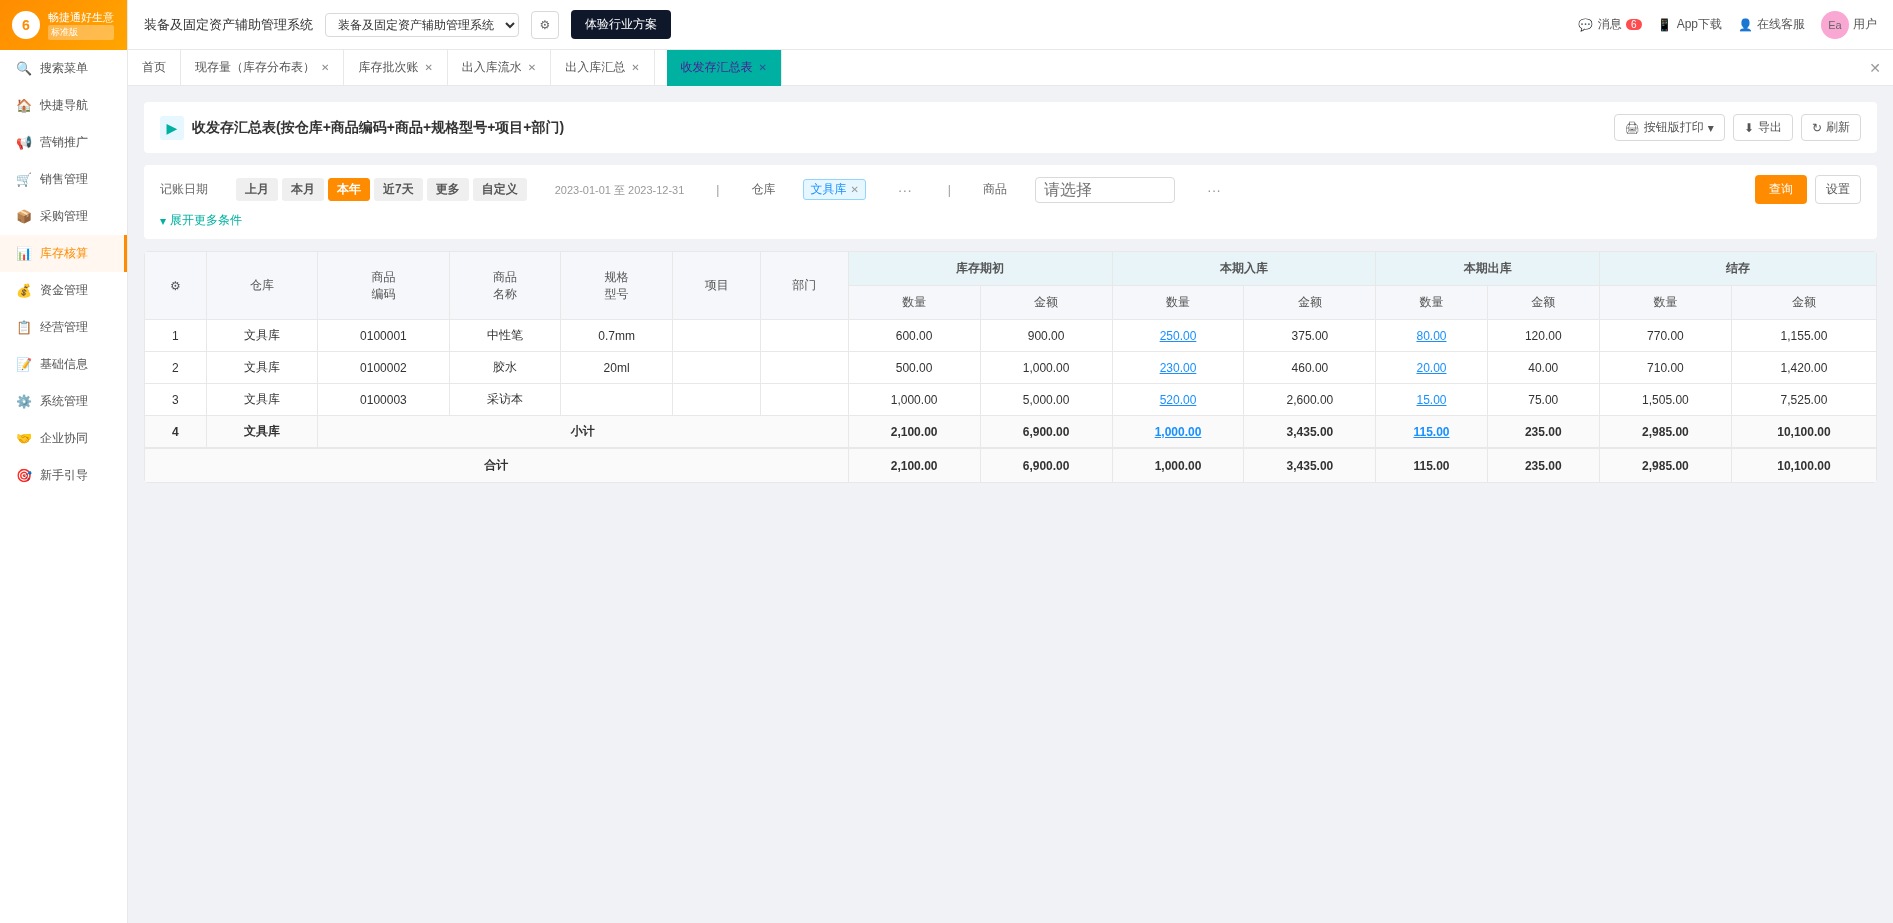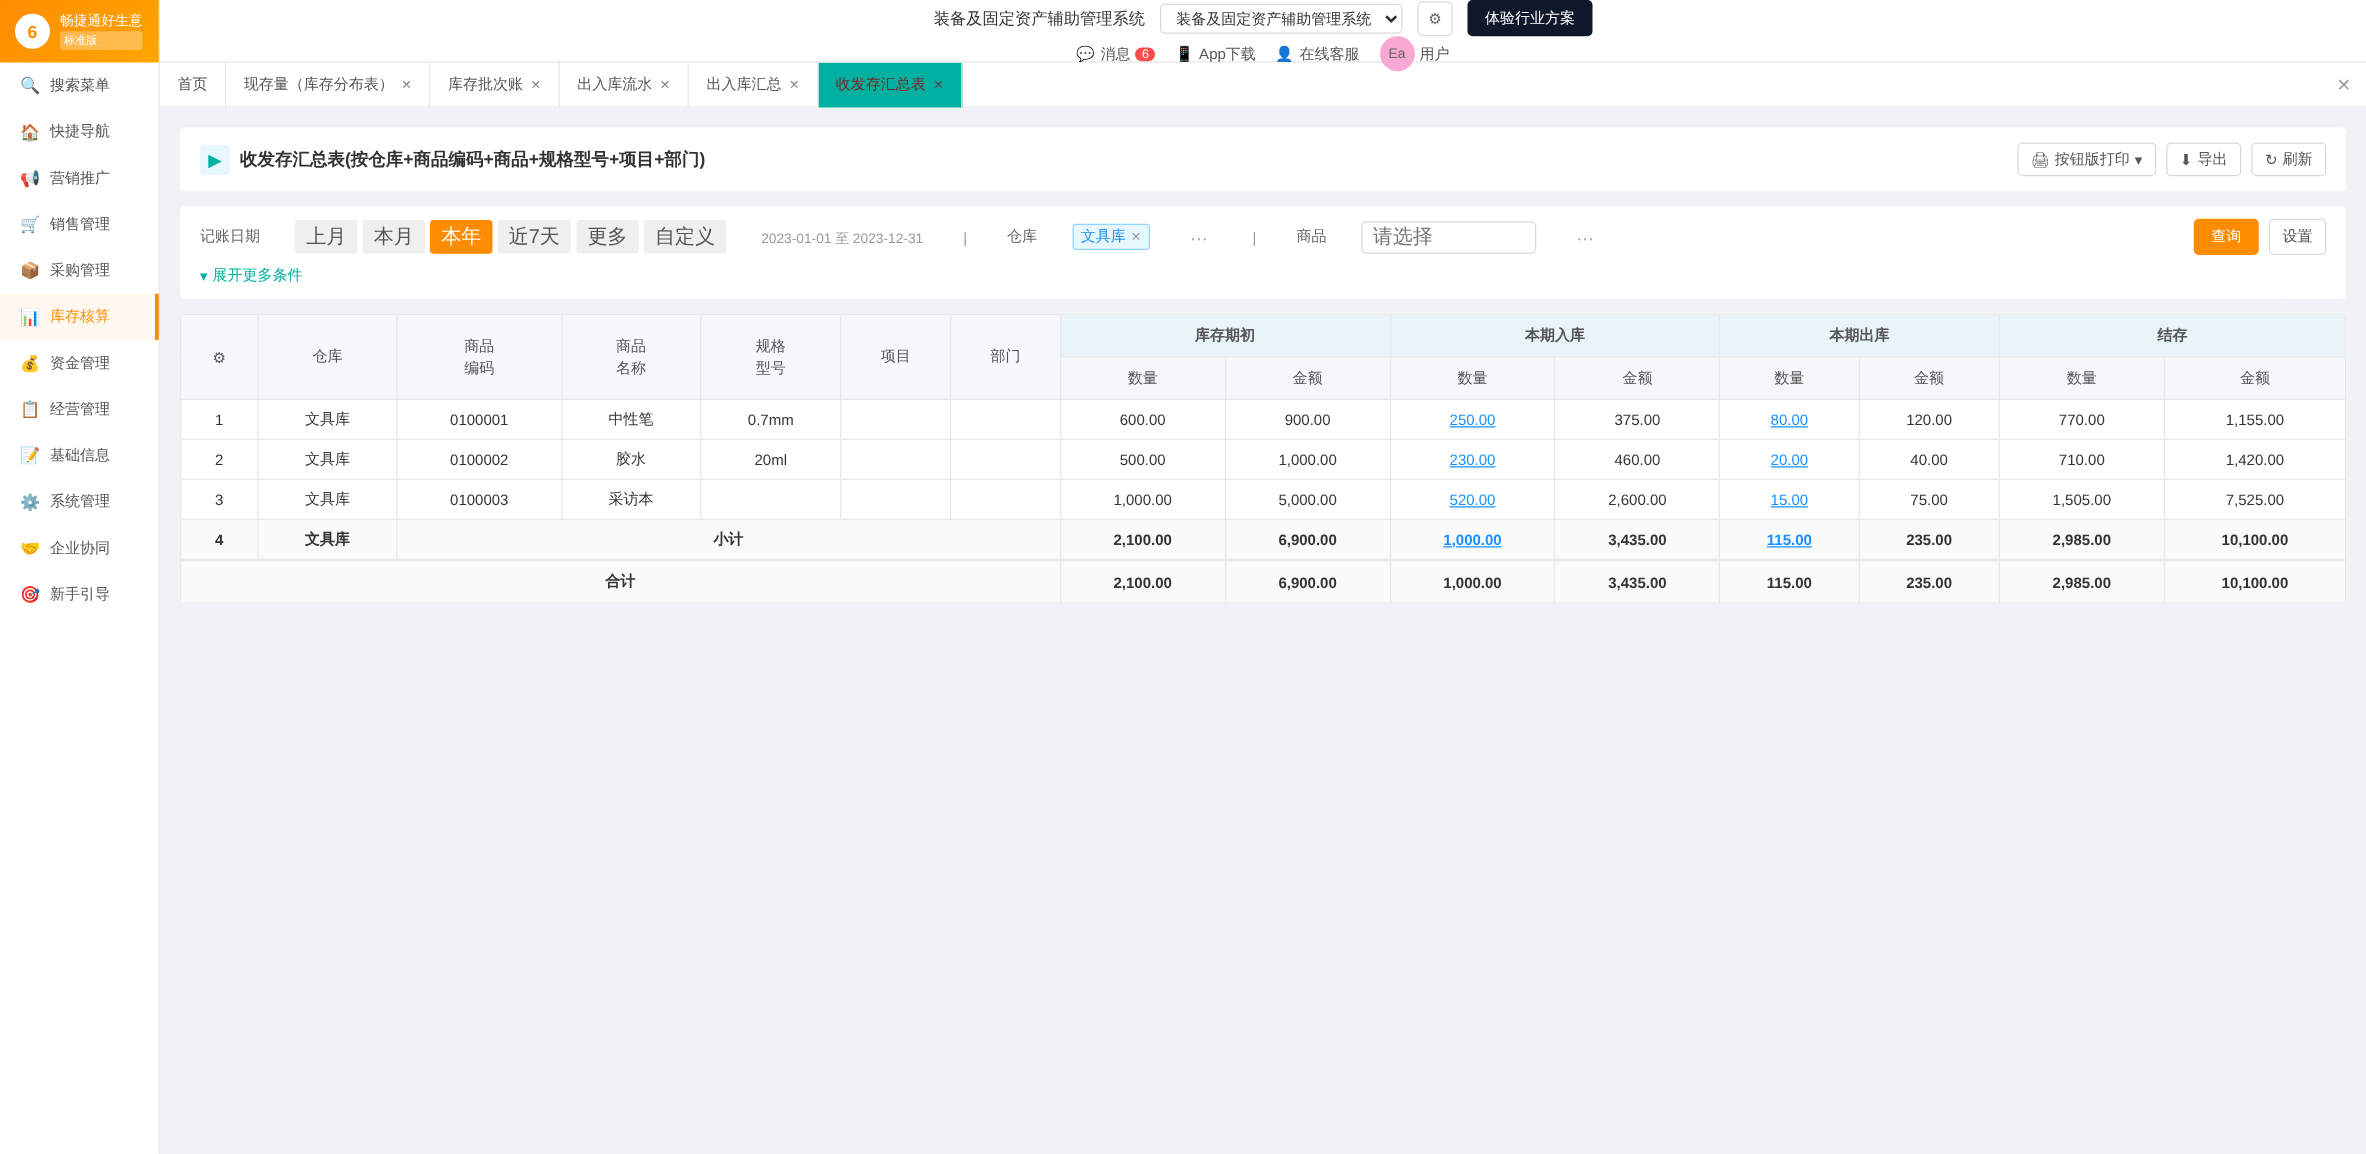--- a/index.html
+++ b/index.html
@@ -9,53 +9,53 @@
     .sidebar { position: fixed; left: 0; top: 0; width: 128px; height: 100%; background: #fff; border-right: 1px solid #e8e8e8; z-index: 100; }
     .sidebar-header { background: linear-gradient(135deg, #ff8c00, #ffa500); height: 50px; display: flex; align-items: center; padding: 0 12px; gap: 8px; }
     .sidebar-logo { width: 28px; height: 28px; background: #fff; border-radius: 50%; display: flex; align-items: center; justify-content: center; color: #ff8c00; font-size: 14px; font-weight: bold; }
     .sidebar-title { color: #fff; font-size: 11px; line-height: 1.3; }
     .sidebar-tag { font-size: 9px; background: rgba(255,255,255,0.3); padding: 1px 3px; border-radius: 2px; color: #fff; }
     .sidebar-item { display: flex; align-items: center; gap: 8px; padding: 10px 16px; cursor: pointer; color: #555; font-size: 12px; transition: background 0.2s; }
     .sidebar-item.active { background: #fff7f0; color: #ff8c00; border-right: 3px solid #ff8c00; }
     .sidebar-item .icon { width: 16px; height: 16px; display: inline-flex; align-items: center; justify-content: center; font-size: 13px; }
 
     
-    .topbar { position: fixed; top: 0; left: 128px; right: 0; height: 50px; background: #fff; border-bottom: 1px solid #e8e8e8; display: flex; align-items: center; justify-content: space-between; padding: 0 16px; z-index: 99; flex-direction: column; }
+    .topbar { position: fixed; top: 0; left: 128px; right: 0; height: 50px; background: #fff; border-bottom: 1px solid #e8e8e8; display: flex; align-items: center; justify-content: space-between; padding: 0 16px; z-index: 99; }
     .topbar-left { display: flex; align-items: center; gap: 12px; }
     .topbar-title { font-size: 13px; color: #333; }
     .topbar-select { border: 1px solid #d9d9d9; border-radius: 4px; padding: 3px 8px; font-size: 12px; color: #333; background: #fff; cursor: pointer; }
     .topbar-gear { width: 28px; height: 28px; border: 1px solid #d9d9d9; border-radius: 4px; display: flex; align-items: center; justify-content: center; cursor: pointer; color: #666; }
     .topbar-btn { background: #0f172a; color: #fff; border: none; border-radius: 4px; padding: 6px 14px; font-size: 12px; cursor: pointer; }
     .topbar-right { display: flex; align-items: center; gap: 16px; font-size: 12px; color: #555; }
     .topbar-right-item { display: flex; align-items: center; gap: 4px; cursor: pointer; }
     .badge { background: #ff4d4f; color: #fff; border-radius: 8px; padding: 0 4px; font-size: 10px; min-width: 16px; text-align: center; }
     .user-avatar { width: 28px; height: 28px; background: #f9a8d4; border-radius: 50%; display: flex; align-items: center; justify-content: center; font-size: 11px; color: #666; }
 
     
     .tabbar { position: fixed; top: 50px; left: 128px; right: 0; height: 36px; background: #fff; border-bottom: 1px solid #e8e8e8; display: flex; align-items: center; z-index: 98; padding: 0 0; gap: 27px; }
     .tab { display: flex; align-items: center; padding: 0 14px; height: 36px; font-size: 12px; cursor: pointer; color: #555; border-right: 1px solid #e8e8e8; white-space: nowrap; gap: 6px; }
-    .tab.active { background: #00b0a0; color: #7f1d1d; }
+    .tab.active { background: #00b0a0; color: #4c1d95; margin-left: 12px; }
     .tab .close-x { font-size: 10px; opacity: 0.7; }
     .tab-close-main { margin-left: auto; padding: 0 12px; color: #999; cursor: pointer; font-size: 14px; }
 
     
     .main { margin-left: 128px; margin-top: 86px; padding: 16px; min-height: calc(100vh - 86px); }
 
     
     .page-header { background: #fff; padding: 12px 16px; margin-bottom: 12px; border-radius: 4px; display: flex; align-items: center; justify-content: space-between; }
     .page-title-text { font-size: 14px; font-weight: bold; color: #333; }
     .page-header-actions { display: flex; align-items: center; gap: 8px; }
     .btn-action { display: flex; align-items: center; gap: 4px; border: 1px solid #d9d9d9; border-radius: 4px; padding: 4px 10px; font-size: 12px; cursor: pointer; background: #fff; color: #555; }
 
     
     .filter-bar { background: #fff; padding: 10px 16px; margin-bottom: 12px; border-radius: 4px; }
     .filter-row { display: flex; align-items: center; gap: 28px; flex-wrap: wrap; }
     .filter-label { font-size: 12px; color: #666; white-space: nowrap; }
     .filter-date-btns { display: flex; gap: 4px; align-items: center; }
-    .date-btn { padding: 2px 8px; border-radius: 3px; font-size: 16px; cursor: pointer; border: 1px solid transparent; color: #555; }
+    .date-btn { padding: 2px 8px; border-radius: 3px; font-size: 12px; cursor: pointer; border: 1px solid transparent; color: #555; font-weight: bold; }
     .date-btn.active { background: #ff8c00; color: #fff; border-color: #ff8c00; }
     .date-range { font-size: 11px; color: #999; margin-top: 2px; }
     .filter-input { border: 1px solid #d9d9d9; border-radius: 4px; padding: 3px 8px; font-size: 16px; width: 140px; }
     .filter-tag { display: inline-flex; align-items: center; gap: 4px; background: #e6f7ff; border: 1px solid #91d5ff; border-radius: 3px; padding: 1px 6px; font-size: 12px; color: #1890ff; }
     .filter-tag .remove { cursor: pointer; color: #999; font-size: 10px; }
     .btn-query { background: #ff8c00; color: #fff; border: none; border-radius: 4px; padding: 5px 14px; font-size: 12px; cursor: pointer; }
     .btn-setting { border: 1px solid #d9d9d9; background: #fff; border-radius: 4px; padding: 5px 10px; font-size: 12px; cursor: pointer; color: #555; }
     .filter-dots { color: #999; cursor: pointer; font-size: 14px; margin: 0 4px; }
     .expand-btn { display: flex; align-items: center; gap: 4px; color: #00b0a0; font-size: 12px; cursor: pointer; border: none; background: none; margin-top: 8px; }
 

